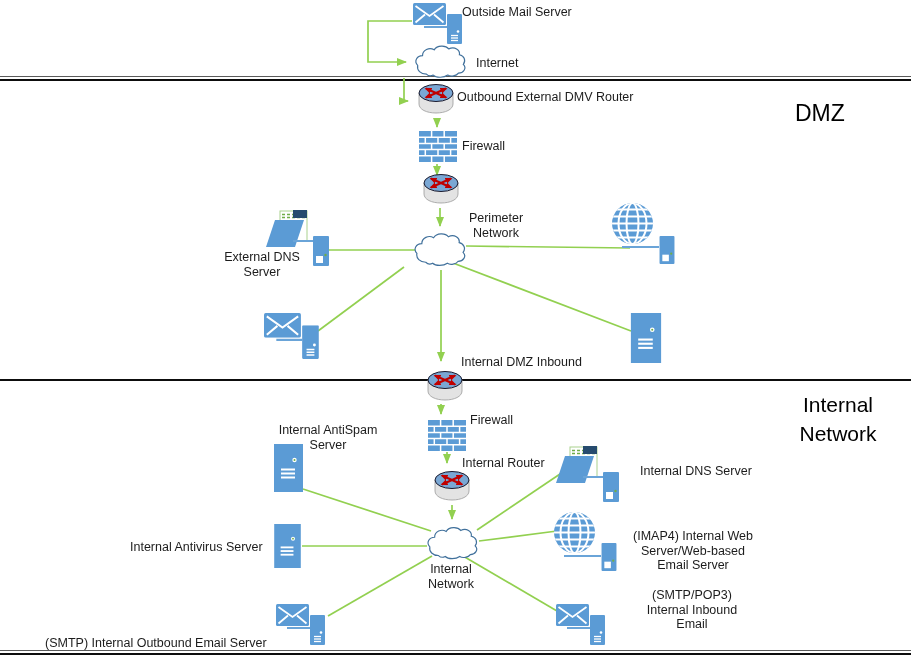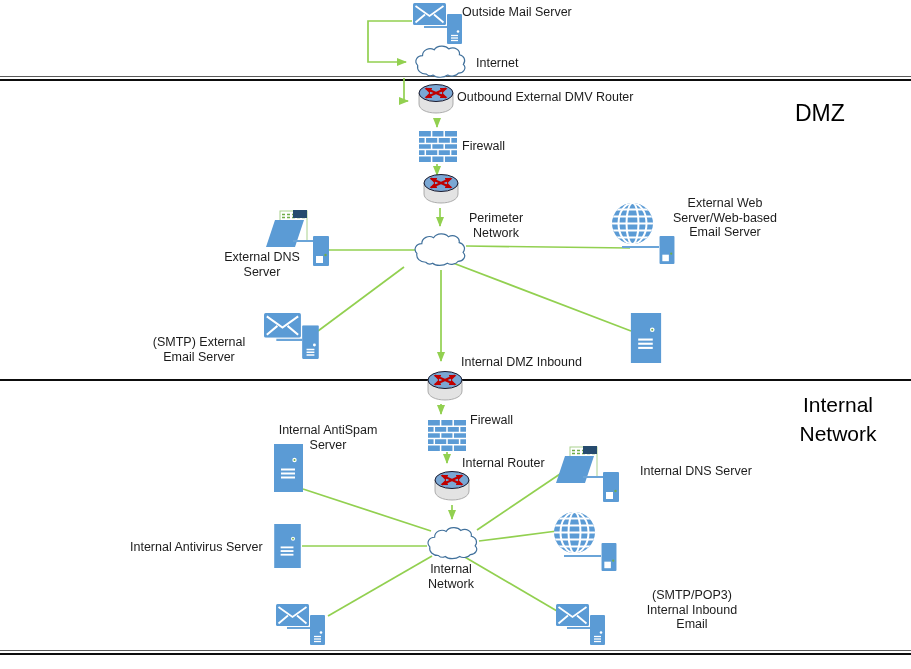--- a/index.html
+++ b/index.html
@@ -357,27 +357,27 @@
         </g>
     </svg>
   </div>
 
   <div class="lbl nw" style="left:462px; top:5px;">Outside Mail Server</div>
   <div class="lbl nw" style="left:476px; top:56px;">Internet</div>
   <div class="lbl nw" style="left:457px; top:90px;">Outbound External DMV Router</div>
   <div class="lbl nw" style="left:462px; top:139px;">Firewall</div>
   <div class="lbl c" style="left:460px; top:211px; width:72px;">Perimeter Network</div>
   <div class="lbl c" style="left:217px; top:250px; width:90px;">External DNS Server</div>
-  <div class="lbl c" style="left:145px; top:335px; width:108px;">(SMTP) External Email Server</div>
-  <div class="lbl c" style="left:657px; top:196px; width:136px;">External Web Server/Web-based Email Server</div>
   <div class="lbl nw" style="left:461px; top:355px;">Internal DMZ Inbound</div>
   <div class="lbl nw" style="left:470px; top:413px;">Firewall</div>
   <div class="lbl nw" style="left:462px; top:456px;">Internal Router</div>
   <div class="lbl c" style="left:420px; top:562px; width:62px;">Internal Network</div>
   <div class="lbl c" style="left:272px; top:423px; width:112px;">Internal AntiSpam Server</div>
   <div class="lbl nw" style="left:130px; top:540px;">Internal Antivirus Server</div>
   <div class="lbl nw" style="left:640px; top:464px;">Internal DNS Server</div>
+  <div class="lbl c" style="left:625px; top:529px; width:136px;">(IMAP4) Internal Web Server/Web-based Email Server</div>
   <div class="lbl c" style="left:640px; top:588px; width:104px;">(SMTP/POP3) Internal Inbound Email</div>
+  <div class="lbl nw" style="left:45px;  top:636px;">(SMTP) Internal Outbound Email Server</div>
 
   <div class="zone-lbl zone-dmz">DMZ</div>
   <div class="zone-lbl zone-int">Internal Network</div>
 
 </div>
 
 </body></html>

